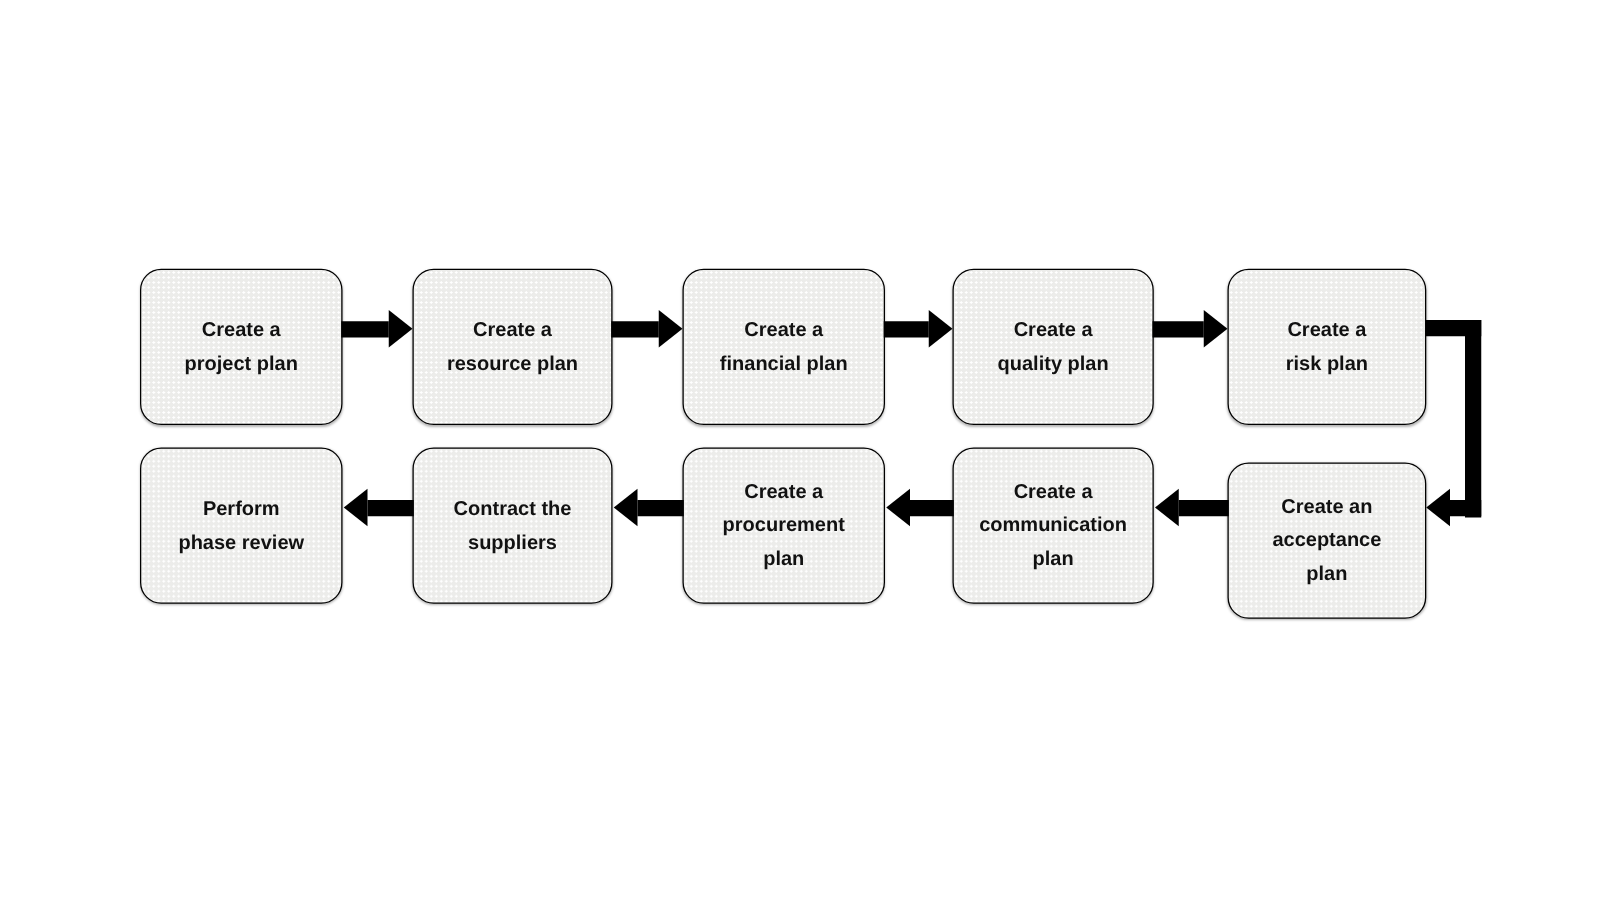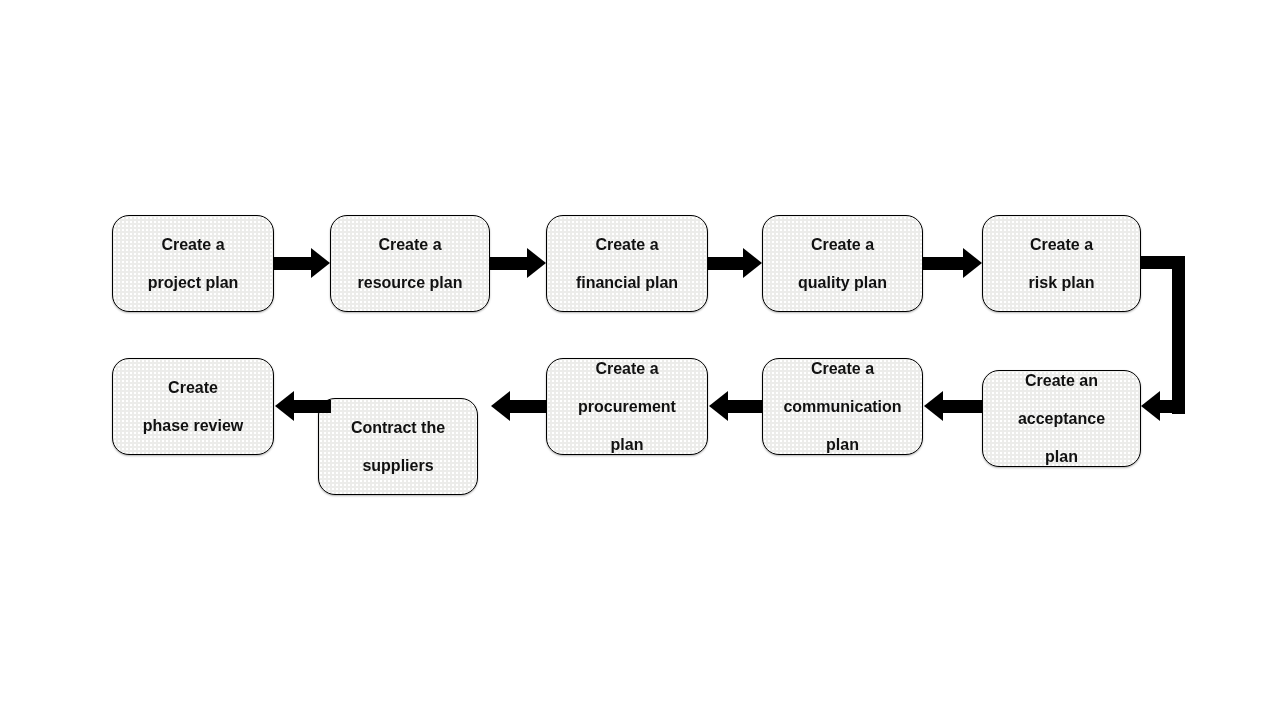--- a/index.html
+++ b/index.html
@@ -10,35 +10,35 @@
   }
   .canvas {
     position: relative;
     width: 1280px;
     height: 720px;
     background: #ffffff;
     overflow: hidden;
   }
   .node {
     position: absolute;
-    height: 97px;
+    height: 125px;
     box-sizing: border-box;
     border: 1.5px solid #000000;
     border-radius: 17px;
     background-color: #ececea;
     background-image: radial-gradient(circle, #ffffff 1px, transparent 1.1px);
     background-size: 4px 4px;
     box-shadow: 0 1px 2px rgba(0,0,0,0.30);
     display: flex;
     align-items: center;
     justify-content: center;
     text-align: center;
     font-weight: bold;
     font-size: 16px;
-    line-height: 38px;
+    line-height: 27px;
     color: #111111;
     white-space: pre-line;
     padding: 0 4px;
   }
   .shaft {
     position: absolute;
     height: 13px;
     background: #000000;
   }
   .vshaft {
@@ -70,23 +70,23 @@
 project plan</div>
   <div class="node" style="left:330px; top:215px; width:160px;">Create a
 resource plan</div>
   <div class="node" style="left:546px; top:215px; width:162px;">Create a
 financial plan</div>
   <div class="node" style="left:762px; top:215px; width:161px;">Create a
 quality plan</div>
   <div class="node" style="left:982px; top:215px; width:159px;">Create a
 risk plan</div>
 
-  <div class="node" style="left:112px; top:358px; width:162px;">Create
+  <div class="node" style="left:112px; top:358px; width:162px;">Perform
 phase review</div>
-  <div class="node" style="left:318px; top:358px; width:160px;margin-top:40px;">Contract the
+  <div class="node" style="left:330px; top:358px; width:160px;">Contract the
 suppliers</div>
   <div class="node" style="left:546px; top:358px; width:162px;">Create a
 procurement
 plan</div>
   <div class="node" style="left:762px; top:358px; width:161px;">Create a
 communication
 plan</div>
   <div class="node" style="left:982px; top:370px; width:159px;">Create an
 acceptance
 plan</div>

